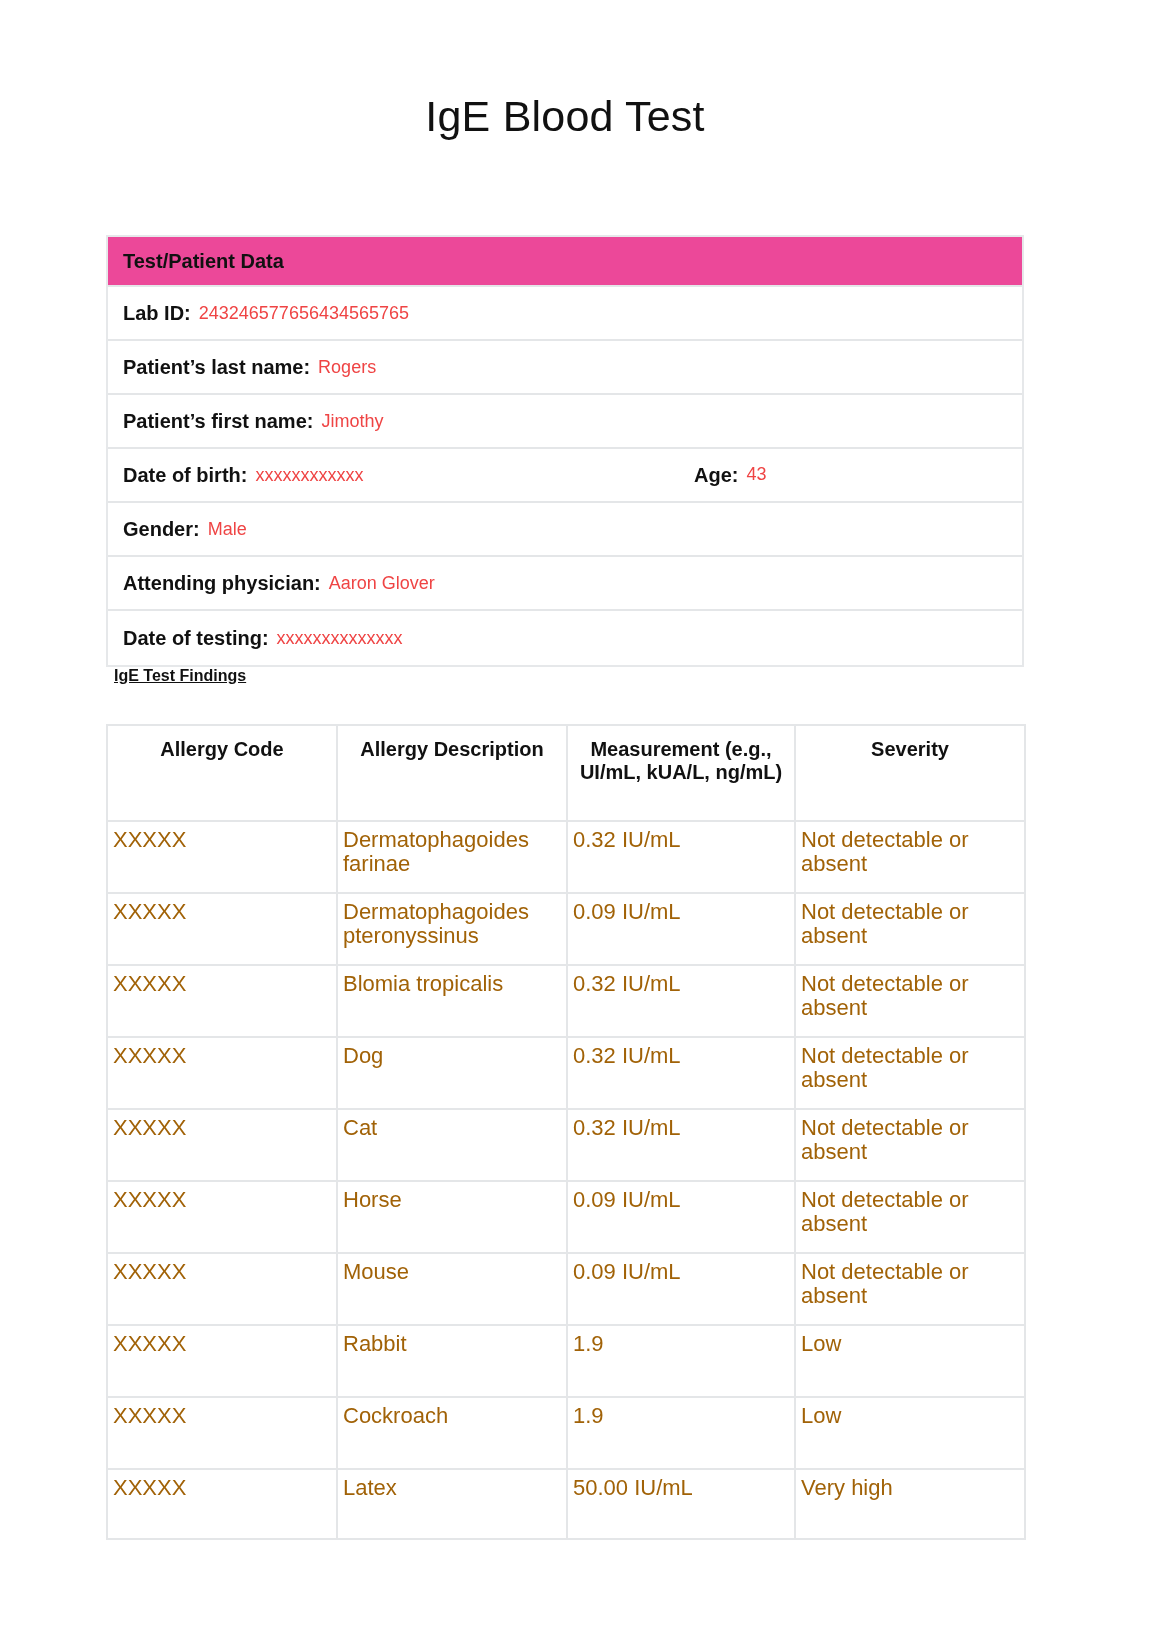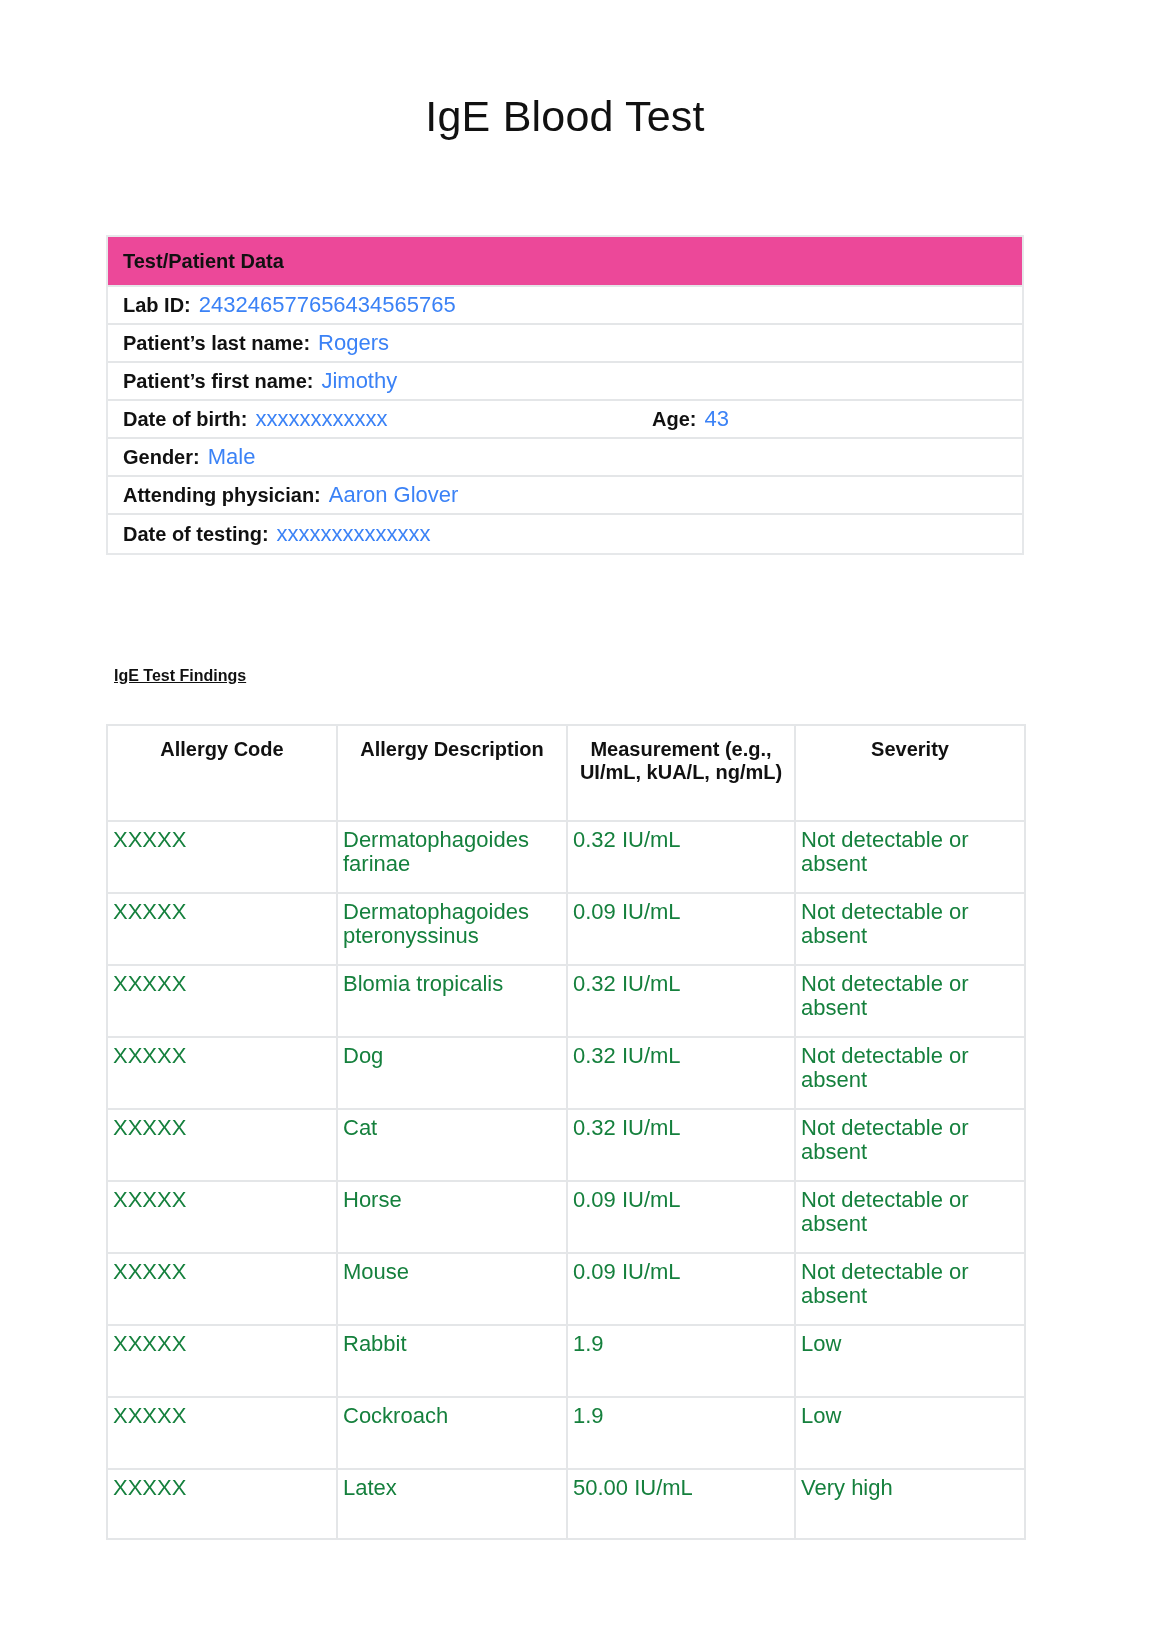--- a/index.html
+++ b/index.html
@@ -31,49 +31,49 @@
       top: 235px;
       left: 106px;
       width: 918px;
       border: 2px solid #e6e8ea;
       border-collapse: collapse;
       box-sizing: border-box;
     }
     .patient-table .row {
       position: relative;
       border-bottom: 2px solid #e4e6e8;
-      height: 38px;
+      height: 54px;
       display: flex;
       align-items: center;
       padding-left: 15px;
       box-sizing: border-box;
     }
     .patient-table .row:last-child {
       border-bottom: none;
     }
     .patient-table .row.header {
       background: #ec4899;
       height: 50px;
       font-weight: bold;
       font-size: 20px;
     }
     .field-label {
       font-weight: bold;
       font-size: 20px;
       margin-right: 8px;
     }
     .field-value {
-      font-size: 22px;
-      color: #3b82f6;
+      font-size: 18px;
+      color: #ef4444;
     }
     .age-group {
       position: absolute;
-      left: 544px;
+      left: 586px;
       display: flex;
-      align-items: center;
+      align-items: flex-start;
     }
     .section-heading {
       position: absolute;
       top: 659px;
       left: 106px;
       font-size: 16px;
       font-weight: bold;
       text-decoration: underline;
       margin: 8px;
     }
@@ -97,21 +97,21 @@
       text-align: center;
       padding: 12px 8px 10px 8px;
       line-height: 23px;
       height: 96px;
     }
     .findings-table td {
       font-size: 22px;
       padding: 6px 4px 4px 5px;
       line-height: 24px;
       height: 72px;
-      color: #15803d;
+      color: #a16207;
     }
     .findings-table tr.last td {
       height: 70px;
     }
     col.c1 { width: 230px; }
     col.c2 { width: 230px; }
     col.c3 { width: 228px; }
     col.c4 { width: 230px; }
   </style>
 </head>

